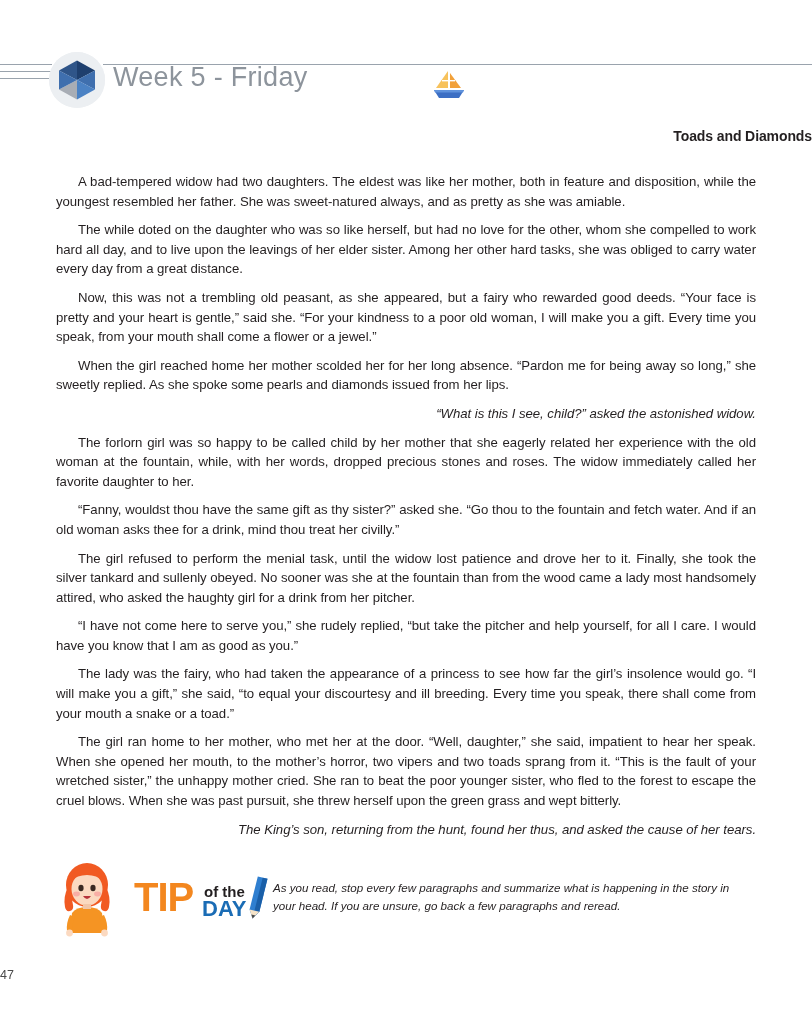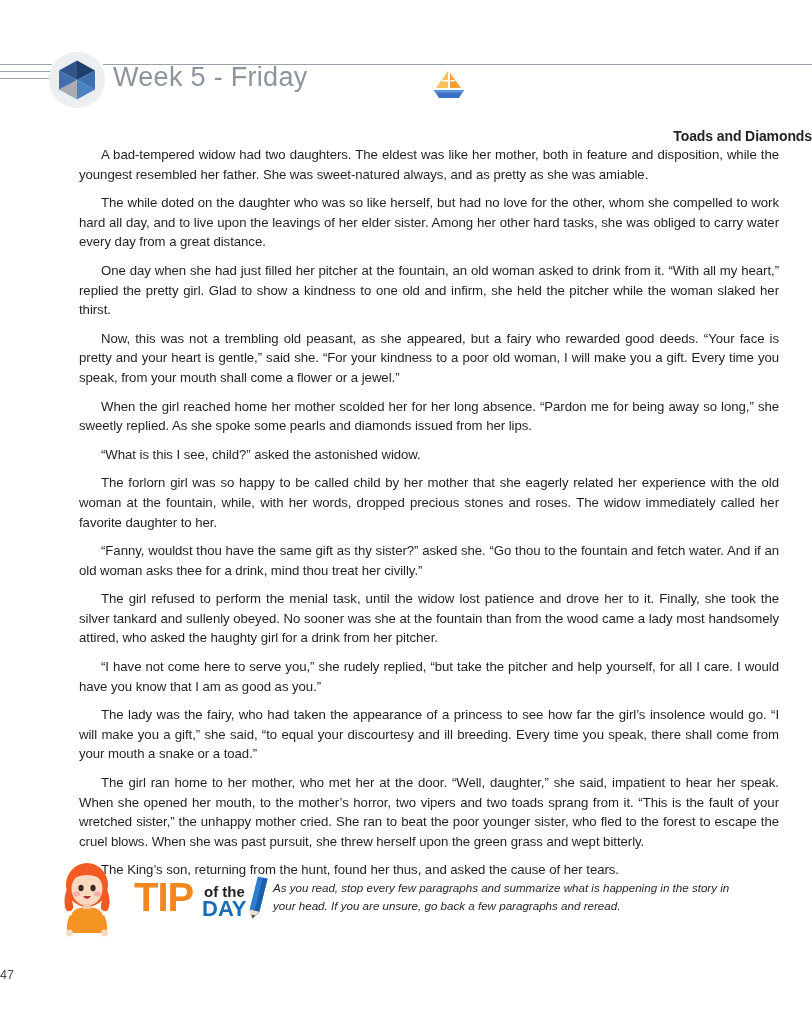--- a/index.html
+++ b/index.html
@@ -126,35 +126,35 @@
     text-align: right;
     font-size: 14px;
     font-weight: bold;
     color: #231f20;
     letter-spacing: -0.1px;
   }
 
   .body-copy {
     position: absolute;
     left: 56px;
-    top: 145px;
+    top: 172px;
     width: 700px;
-    margin-left: 23px;
   }
   .body-copy p {
     margin: 0 0 9px 0;
     font-size: 13.2px;
     line-height: 19.6px;
     text-align: justify;
     text-indent: 22px;
     color: #231f20;
     letter-spacing: -0.05px;
   }
   .body-copy p.last-line-natural {
-    text-align: left;
+    text-align: right;
+    font-style: italic;
   }
 
   
   .tip {
     position: absolute;
     left: 56px;
     top: 855px;
     width: 700px;
     height: 85px;
   }
@@ -235,21 +235,20 @@
         </svg>
       </div>
     </div>
   </div>
 
   <div class="article-title">Toads and Diamonds</div>
 
   <div class="body-copy">
     <p>A bad-tempered widow had two daughters. The eldest was like her mother, both in feature and disposition, while the youngest resembled her father. She was sweet-natured always, and as pretty as she was amiable.</p>
     <p>The while doted on the daughter who was so like herself, but had no love for the other, whom she compelled to work hard all day, and to live upon the leavings of her elder sister. Among her other hard tasks, she was obliged to carry water every day from a great distance.</p>
-    <p>One day when she had just filled her pitcher at the fountain, an old woman asked to drink from it. “With all my heart,” replied the pretty girl. Glad to show a kindness to one old and infirm, she held the pitcher while the woman slaked her thirst.</p>
     <p>Now, this was not a trembling old peasant, as she appeared, but a fairy who rewarded good deeds. “Your face is pretty and your heart is gentle,” said she. “For your kindness to a poor old woman, I will make you a gift. Every time you speak, from your mouth shall come a flower or a jewel.”</p>
     <p>When the girl reached home her mother scolded her for her long absence. “Pardon me for being away so long,” she sweetly replied. As she spoke some pearls and diamonds issued from her lips.</p>
     <p class="last-line-natural">“What is this I see, child?” asked the astonished widow.</p>
     <p>The forlorn girl was so happy to be called child by her mother that she eagerly related her experience with the old woman at the fountain, while, with her words, dropped precious stones and roses. The widow immediately called her favorite daughter to her.</p>
     <p>“Fanny, wouldst thou have the same gift as thy sister?” asked she. “Go thou to the fountain and fetch water. And if an old woman asks thee for a drink, mind thou treat her civilly.”</p>
     <p>The girl refused to perform the menial task, until the widow lost patience and drove her to it. Finally, she took the silver tankard and sullenly obeyed. No sooner was she at the fountain than from the wood came a lady most handsomely attired, who asked the haughty girl for a drink from her pitcher.</p>
     <p>“I have not come here to serve you,” she rudely replied, “but take the pitcher and help yourself, for all I care. I would have you know that I am as good as you.”</p>
     <p>The lady was the fairy, who had taken the appearance of a princess to see how far the girl’s insolence would go. “I will make you a gift,” she said, “to equal your discourtesy and ill breeding. Every time you speak, there shall come from your mouth a snake or a toad.”</p>
     <p>The girl ran home to her mother, who met her at the door. “Well, daughter,” she said, impatient to hear her speak. When she opened her mouth, to the mother’s horror, two vipers and two toads sprang from it. “This is the fault of your wretched sister,” the unhappy mother cried. She ran to beat the poor younger sister, who fled to the forest to escape the cruel blows. When she was past pursuit, she threw herself upon the green grass and wept bitterly.</p>
     <p class="last-line-natural">The King’s son, returning from the hunt, found her thus, and asked the cause of her tears.</p>

